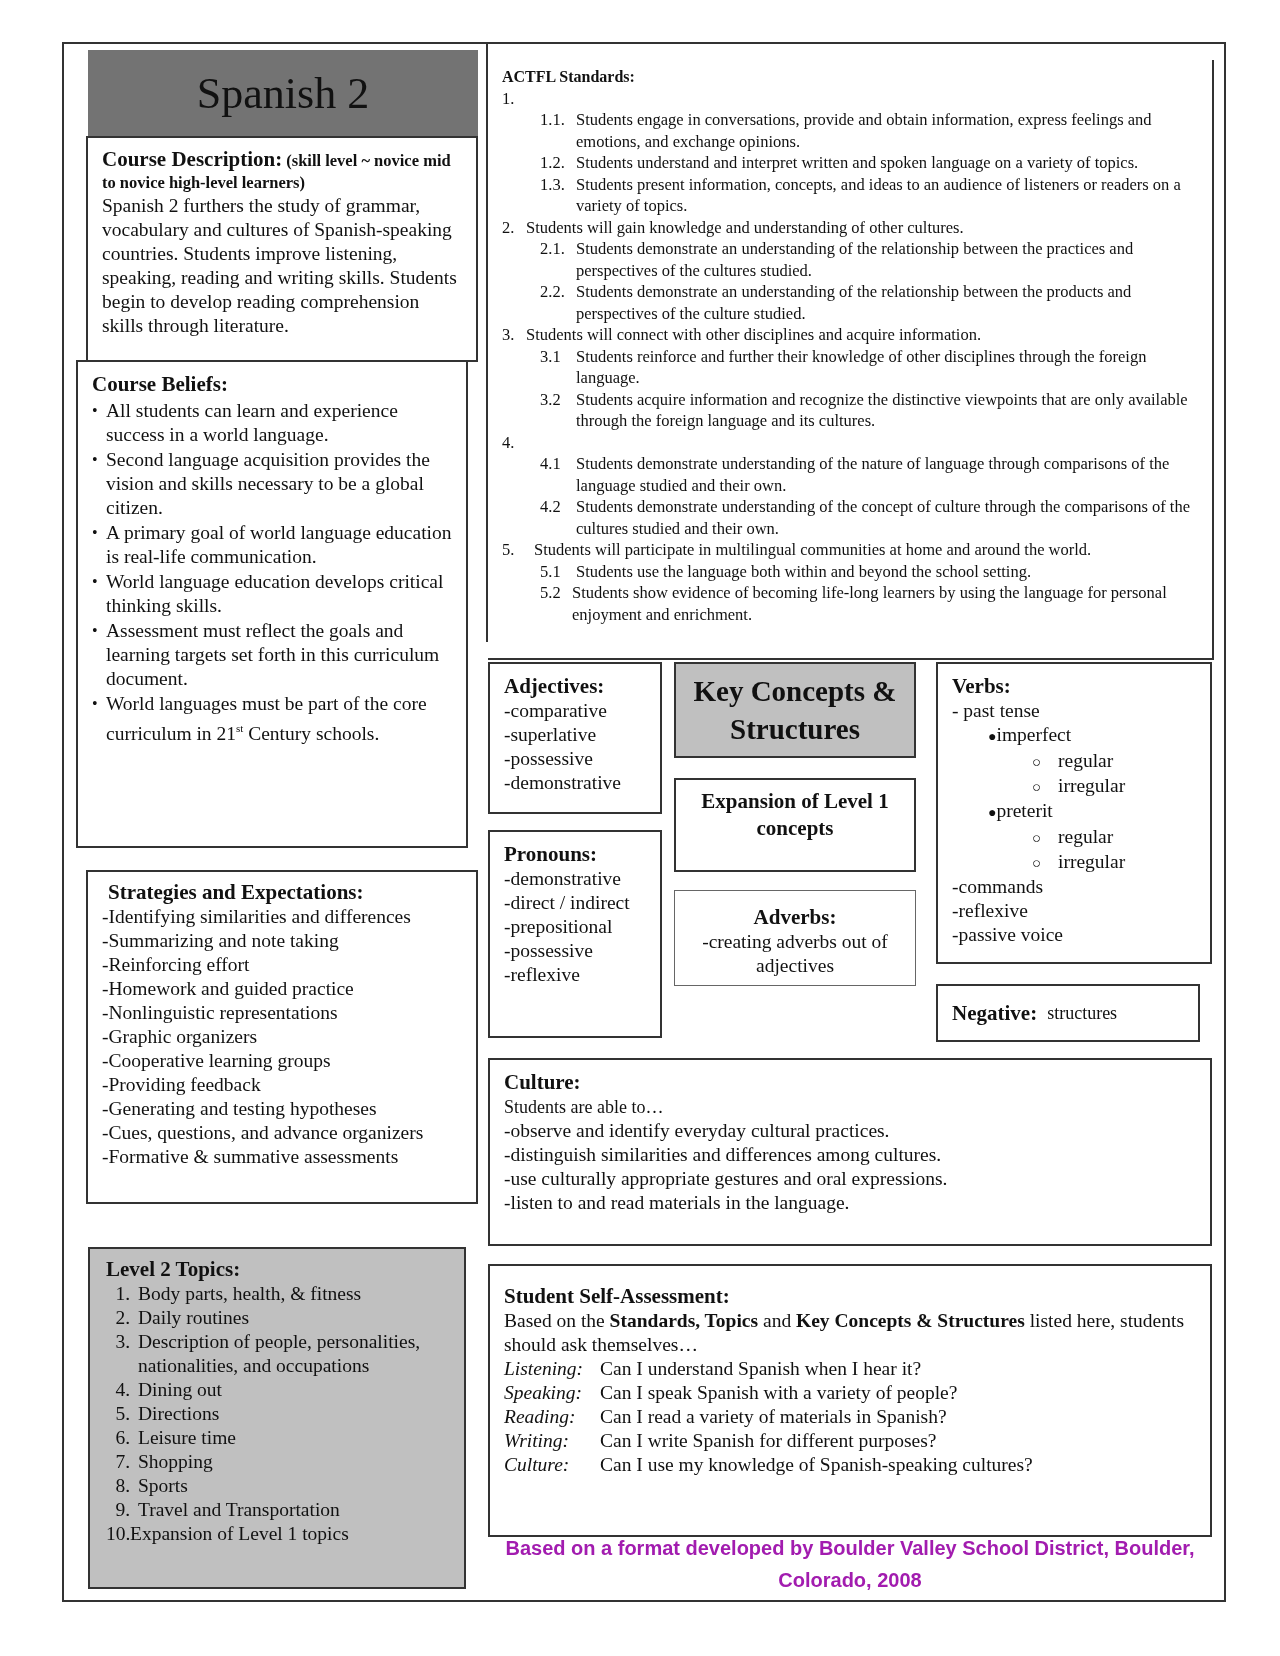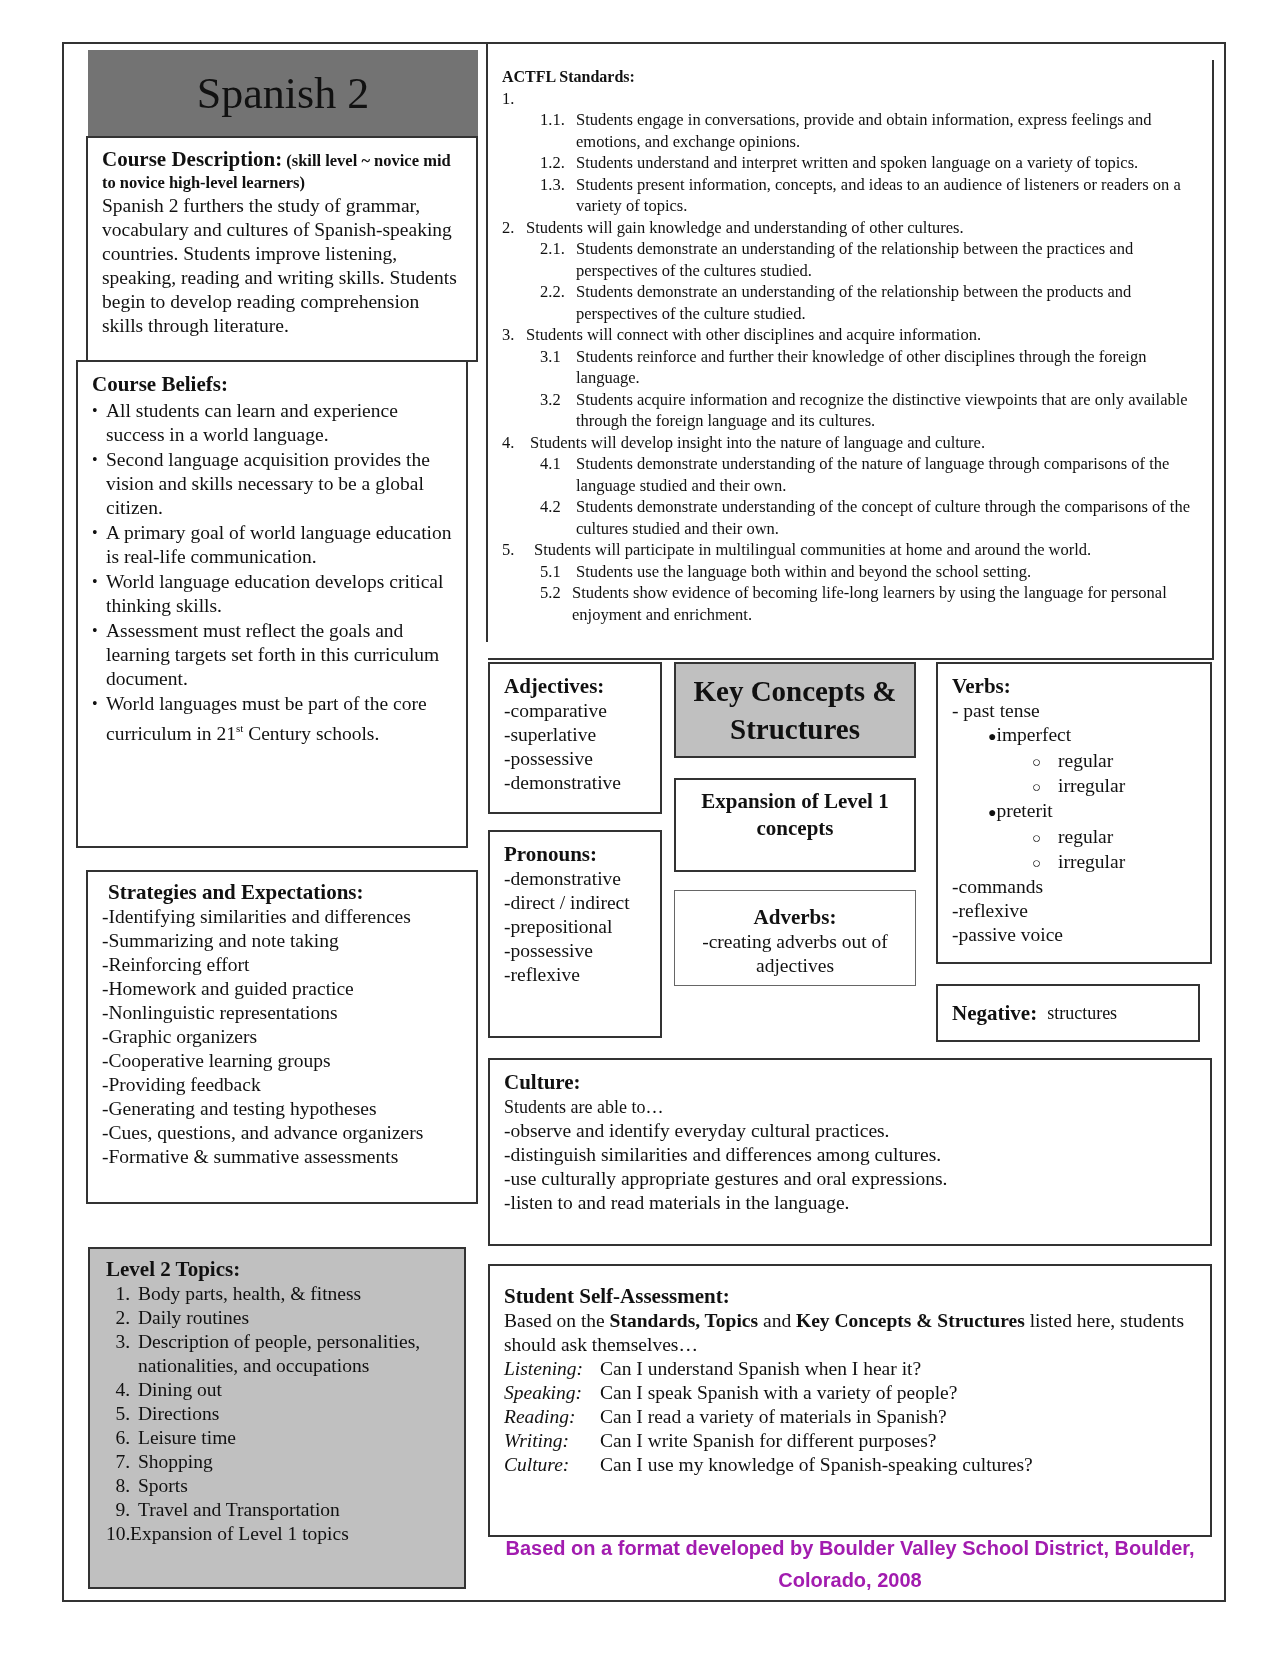--- a/index.html
+++ b/index.html
@@ -159,21 +159,20 @@
     <div class="std-row" style="padding-left:38px;">
         <span class="std-num" style="width:36px;">3.1</span>
         <span>Students reinforce and further their knowledge of other disciplines through the foreign language.</span>
       </div>
     <div class="std-row" style="padding-left:38px;">
         <span class="std-num" style="width:36px;">3.2</span>
         <span>Students acquire information and recognize the distinctive viewpoints that are only available through the foreign language and its cultures.</span>
       </div>
     <div class="std-row">
         <span class="std-num" style="width:28px;">4.</span>
-        <span>Students will develop insight into the nature of language and culture.</span>
       </div>
     <div class="std-row" style="padding-left:38px;">
         <span class="std-num" style="width:36px;">4.1</span>
         <span>Students demonstrate understanding of the nature of language through comparisons of the language studied and their own.</span>
       </div>
     <div class="std-row" style="padding-left:38px;">
         <span class="std-num" style="width:36px;">4.2</span>
         <span>Students demonstrate understanding of the concept of culture through the comparisons of the cultures studied and their own.</span>
       </div>
     <div class="std-row">

